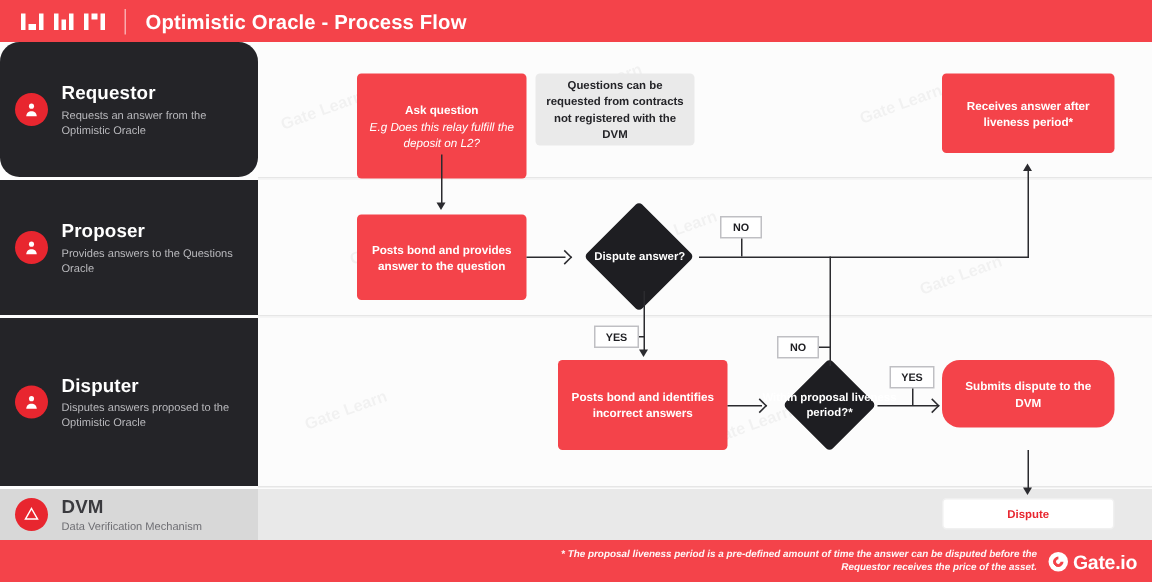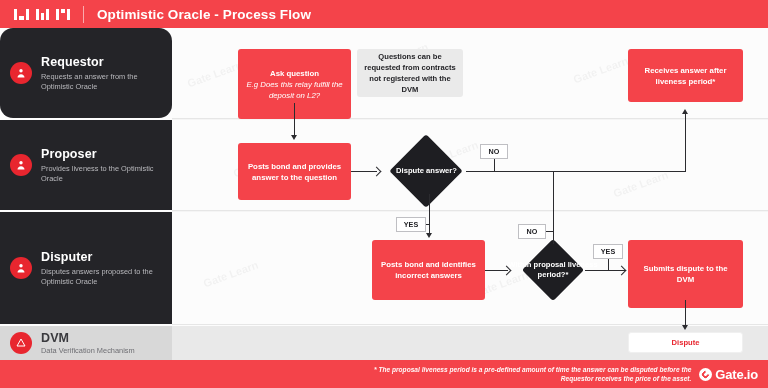--- a/index.html
+++ b/index.html
@@ -175,21 +175,21 @@
 
     <div class="srow r1">
       <div class="sicon">
         <svg width="12" height="12" viewBox="0 0 24 24">
             <circle cx="12" cy="7.5" r="3.4" fill="#fff"></circle>
             <path d="M5 21c0-4 3.2-6.6 7-6.6s7 2.6 7 6.6z" fill="#fff"></path>
           </svg>
       </div>
       <div class="stext">
         <div class="stitle">Proposer</div>
-        <div class="sdesc">Provides liveness to the Optimistic Oracle</div>
+        <div class="sdesc">Provides answers to the Questions Oracle</div>
       </div>
     </div>
 
     <div class="srow r2">
       <div class="sicon">
         <svg width="12" height="12" viewBox="0 0 24 24">
             <circle cx="12" cy="7.5" r="3.4" fill="#fff"></circle>
             <path d="M5 21c0-4 3.2-6.6 7-6.6s7 2.6 7 6.6z" fill="#fff"></path>
           </svg>
       </div>
@@ -259,21 +259,21 @@
 
     <div class="node red" style="left:200px;top:212px;width:113px;height:60px;padding:12px 7px;">
       <span>Posts bond and identifies incorrect answers</span>
     </div>
 
     <div class="diamond" style="left:333px;top:212px;width:96px;height:60px;">
       <div class="shape" style="width:44px;height:44px;left:26px;top:8px;"></div>
       <div class="dlabel">Within  proposal liveness period?*</div>
     </div>
 
-    <div class="node red" style="left:456px;top:212px;width:115px;height:68px;padding:0 8px;">
+    <div class="node red" style="left:456px;top:212px;width:115px;height:45px;padding:0 8px;border-radius:12px;">
       <span>Submits dispute to the DVM</span>
     </div>
 
     <div class="node white" style="left:456px;top:304px;width:115px;height:21px;">
       <span>Dispute</span>
     </div>
 
     <div class="ln lnv" style="left:122px;top:75px;height:33px;"></div>
     <div class="arrow down" style="left:119px;top:107px;"></div>
 

